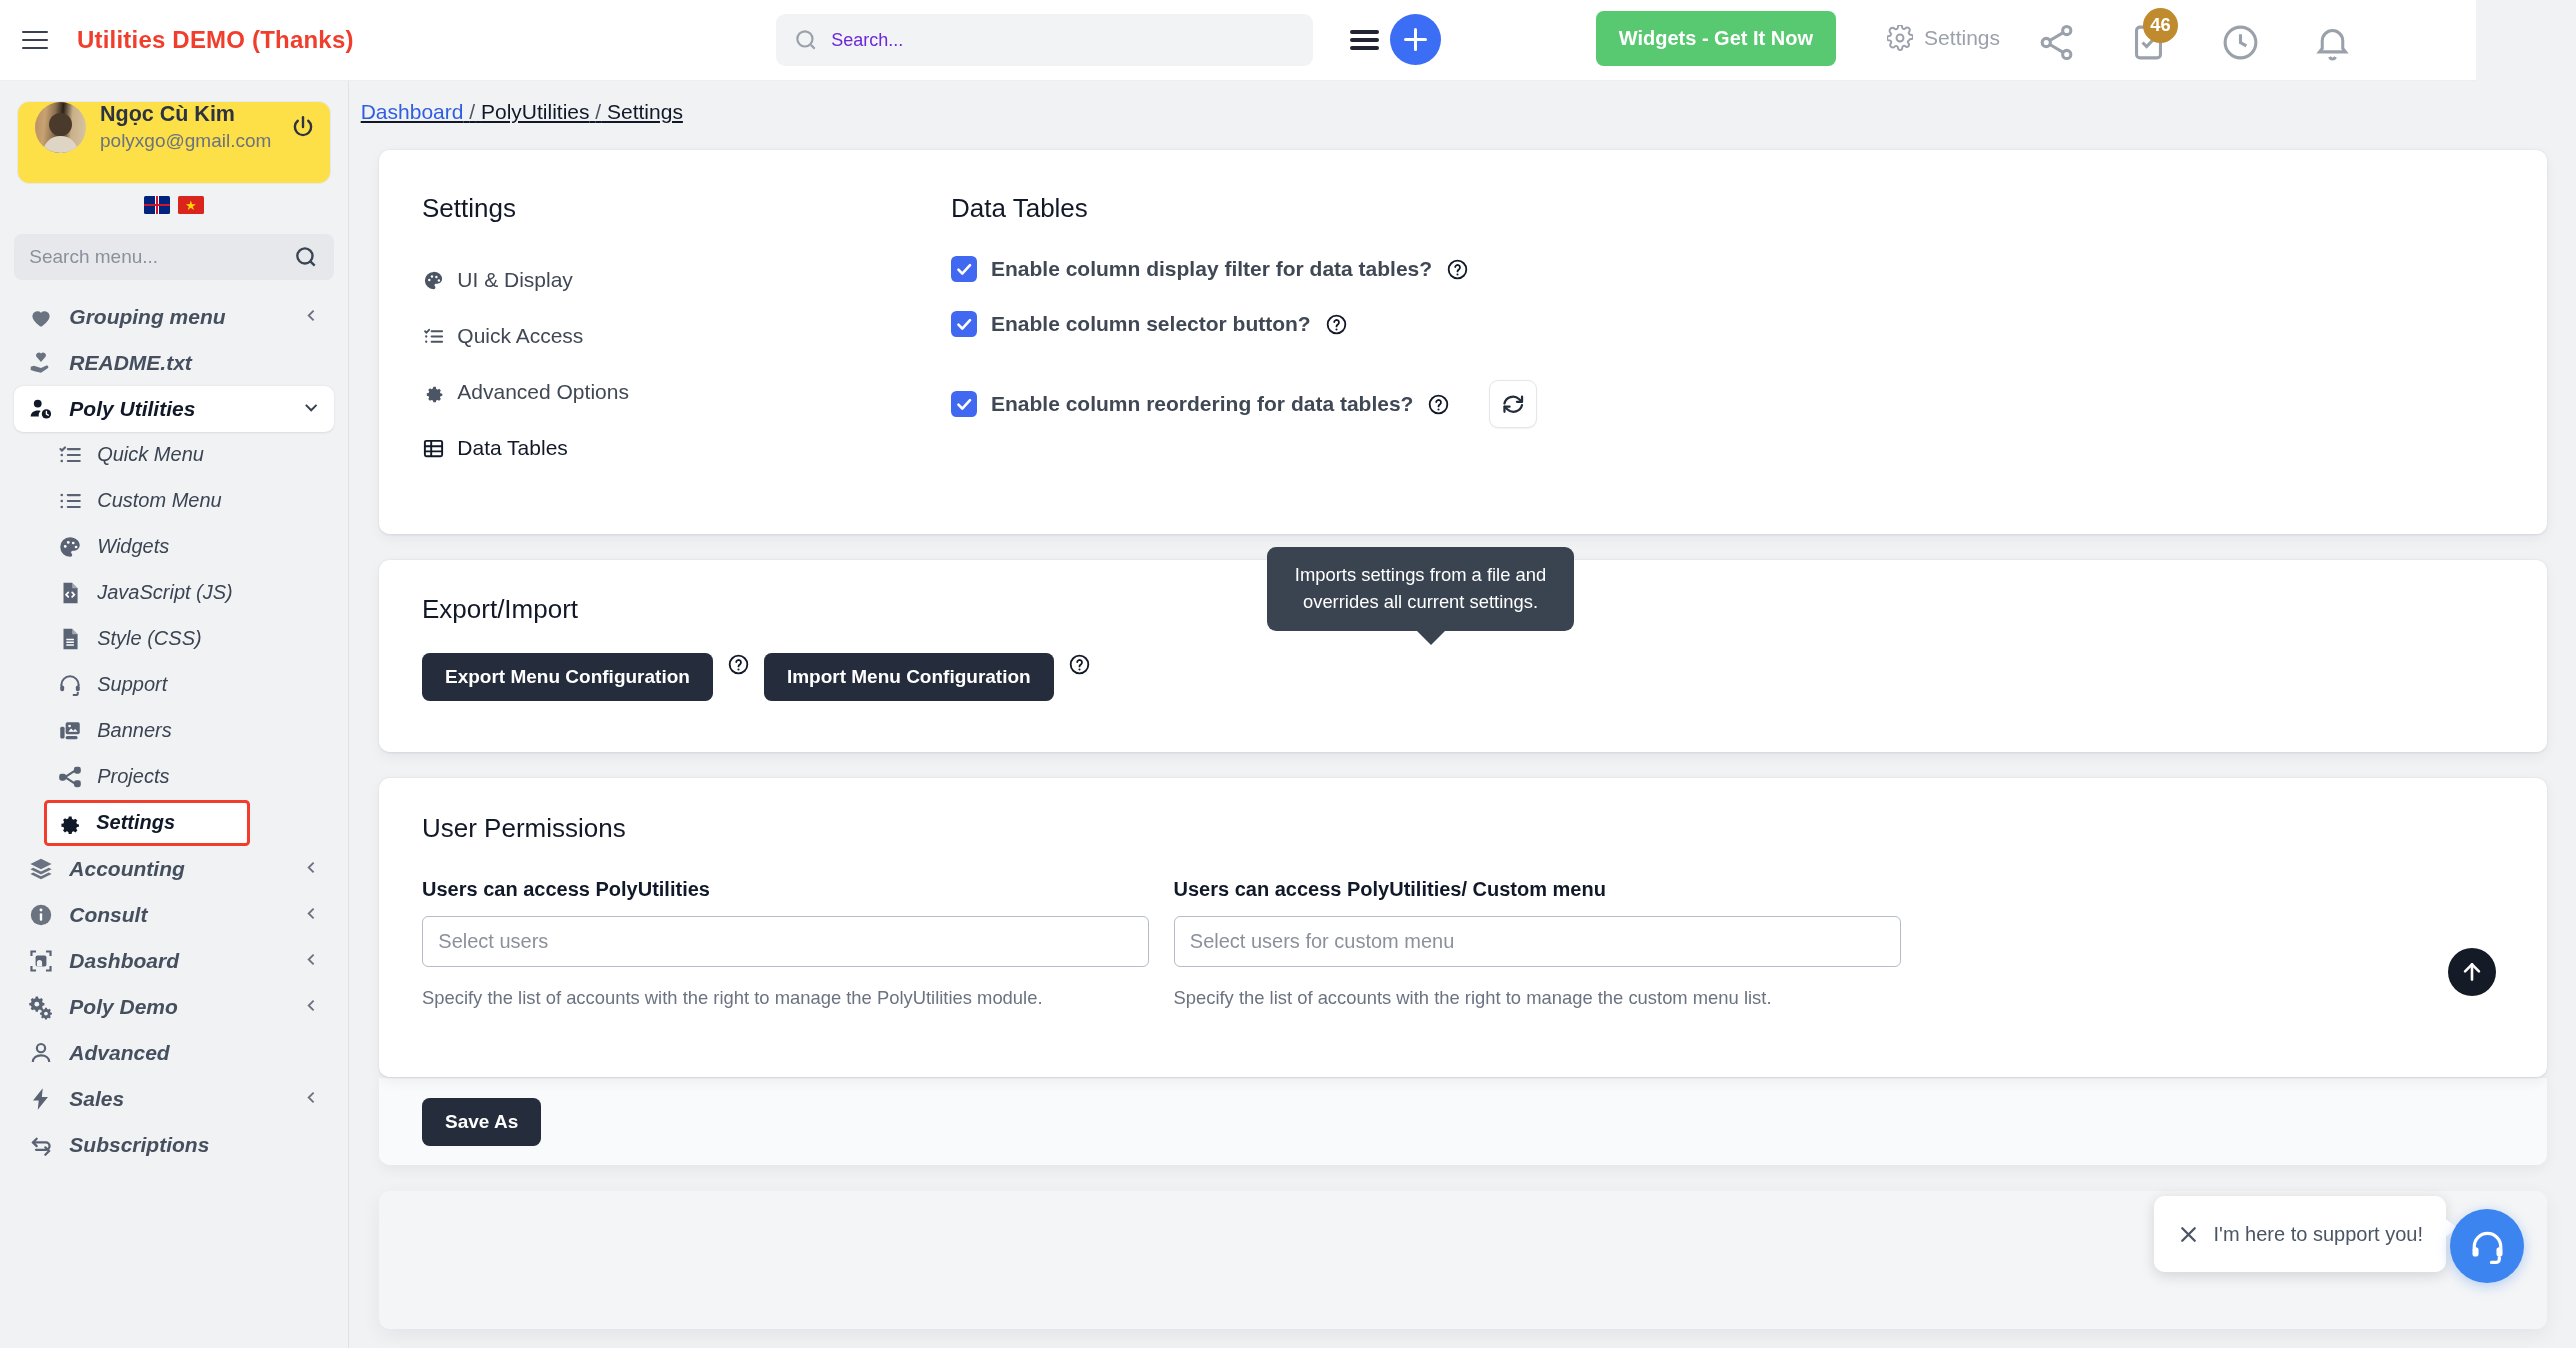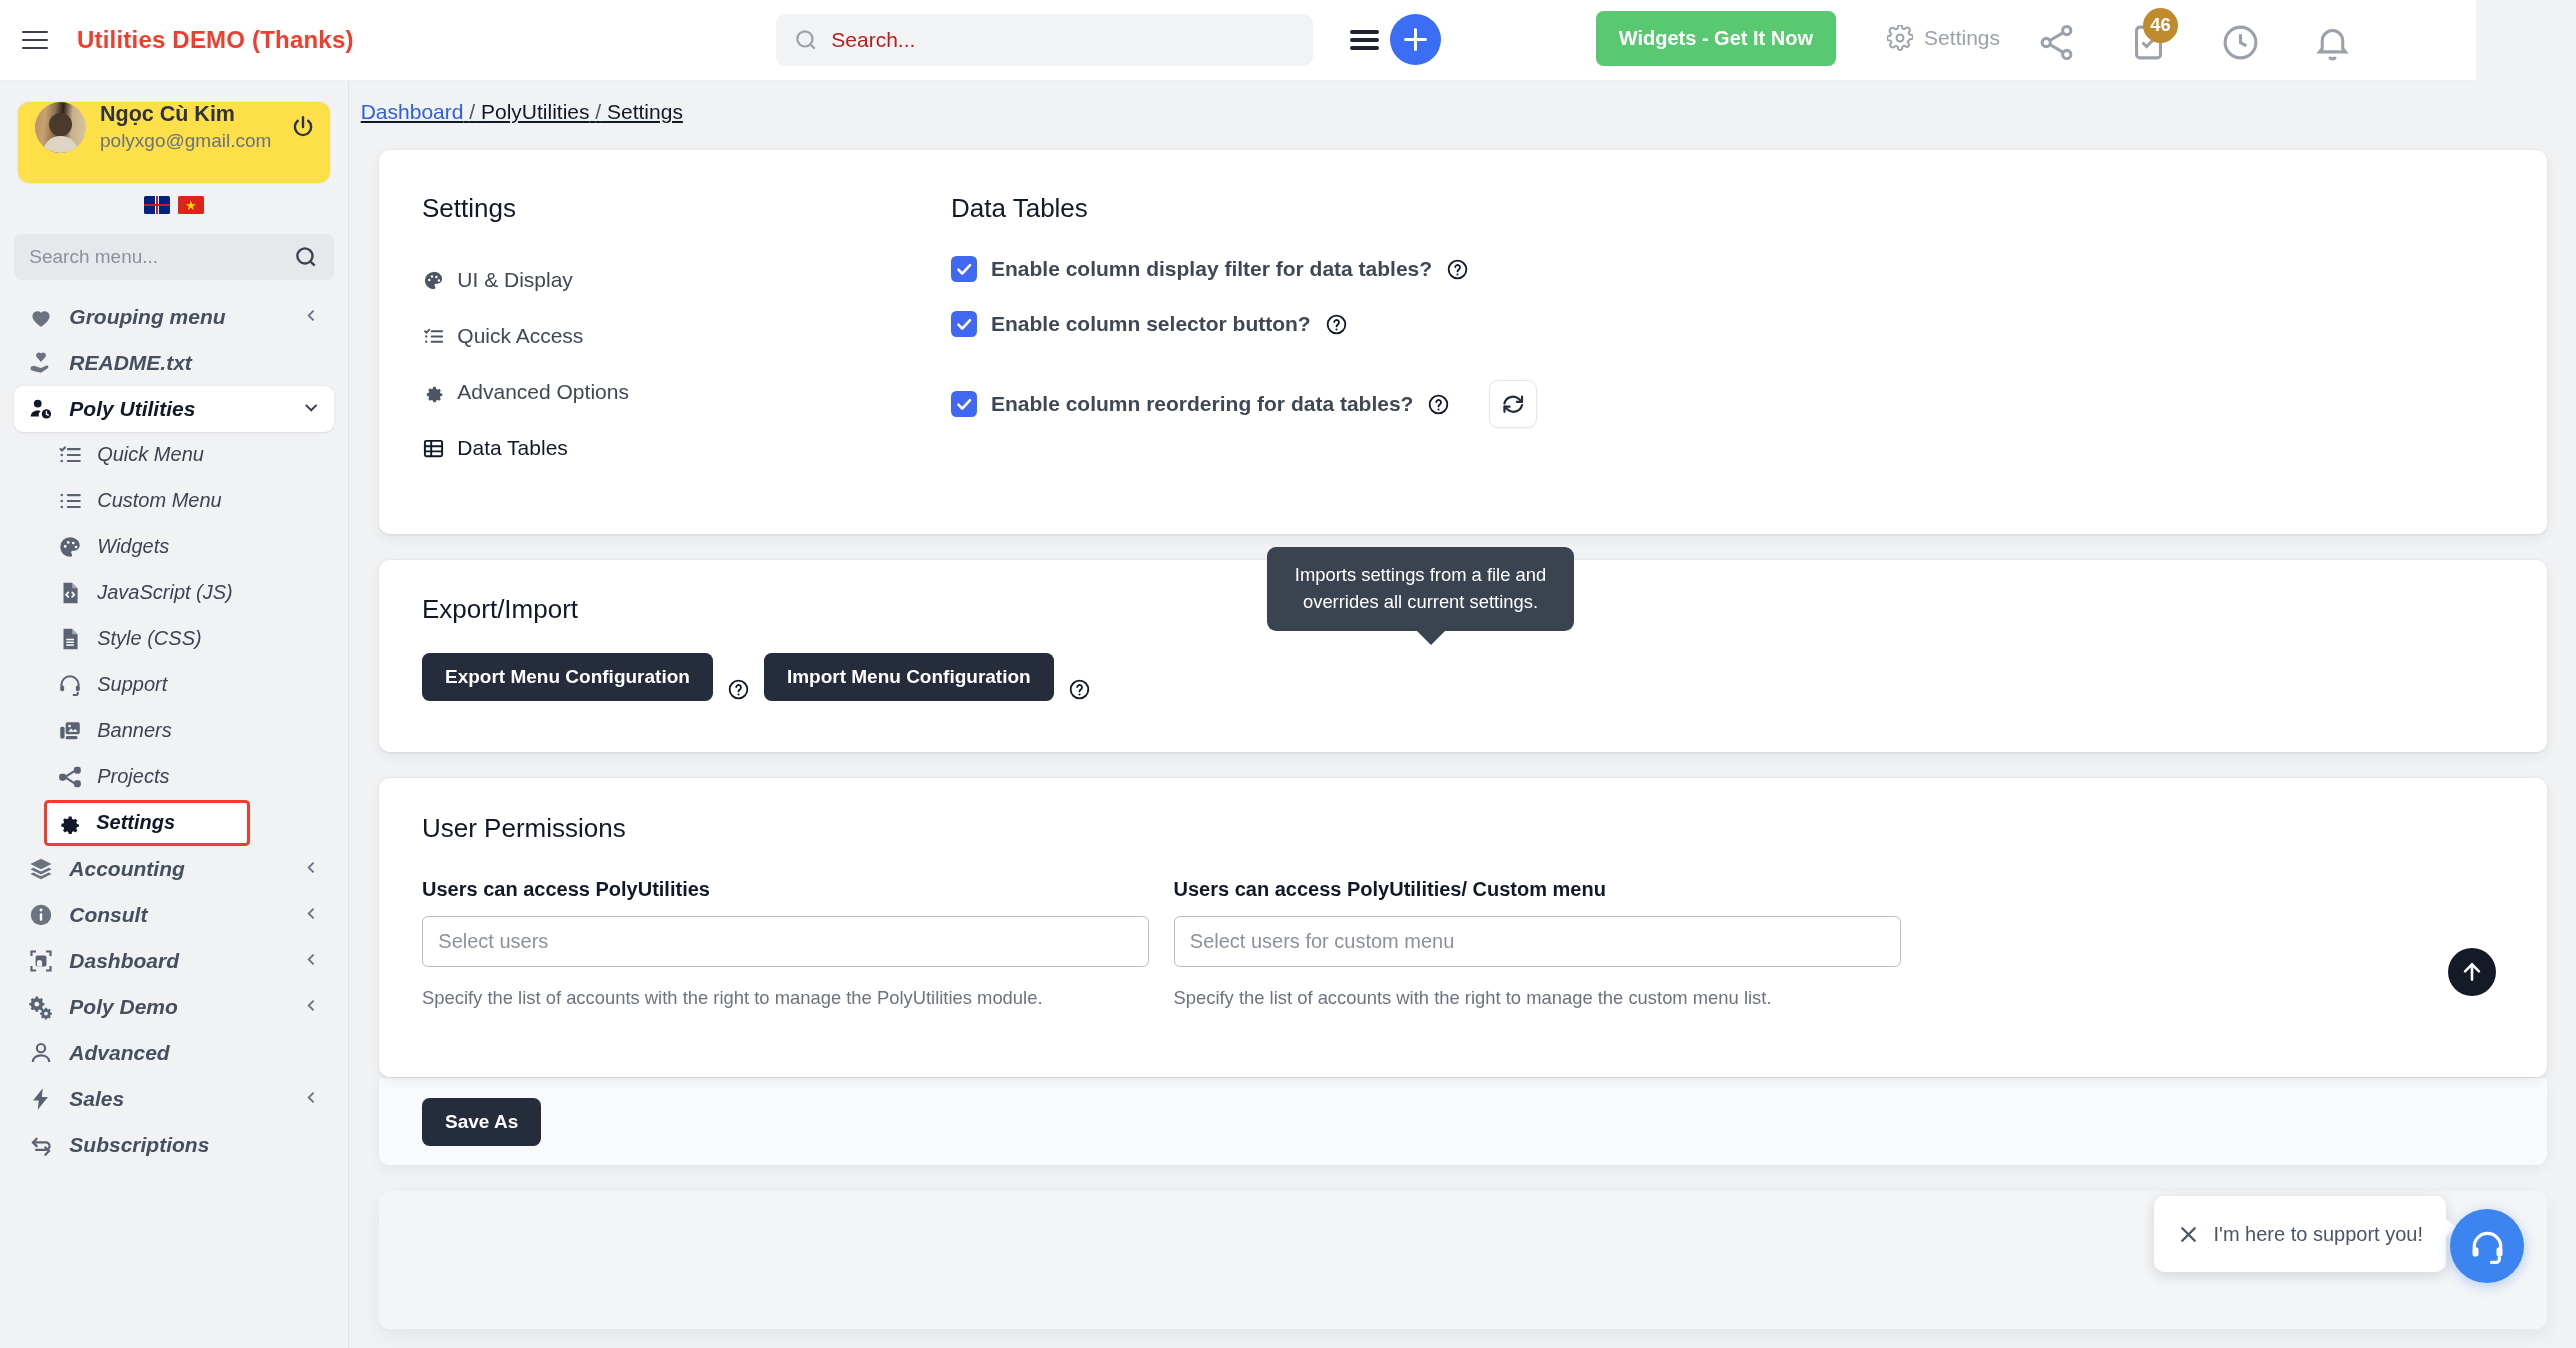--- a/index.html
+++ b/index.html
@@ -26,21 +26,21 @@
   .hamburger span:nth-child(3){ width:26px; }
   .brand {
     margin-left: 21.5px; color: #f03d2c; font-weight: bold; font-size: 24px;
     letter-spacing: 0.2px; cursor:pointer;
   }
   .search-wrap {
     position:absolute; left: 776px; top: 14px; width: 537px; height: 52px;
     background:#f2f3f5; border-radius: 9.2px; display:flex; align-items:center;
     padding: 0 17px; gap: 12.3px; cursor:text;
   }
-  .search-wrap .txt { color:#b91c1c; font-size:21px; }
+  .search-wrap .txt { color:#6d28d9; font-size:18px; }
   .top-hamb { position:absolute; left: 1350px; top:24.5px; width:31px; height:31px;
     display:flex; flex-direction:column; justify-content:center; gap:4.6px; cursor:pointer;}
   .top-hamb span{ display:block; height:3.8px; width:29px; background:#1f2430; border-radius:2.3px; }
   .plus-btn {
     position:absolute; left: 1390px; top: 14px; width: 51px; height: 51px; border-radius: 50%;
     background:#3b6ef5; display:flex; align-items:center; justify-content:center; cursor:pointer;
   }
   .plus-btn::before, .plus-btn::after {
     content:''; position:absolute; background:#fff; border-radius:1.5px;
   }
@@ -191,21 +191,21 @@
     box-shadow: 0 0.8px 1.5px rgba(16,24,40,.05);
   }
   .refresh-btn svg { width:24.5px; height:24.5px; color:#242c3a; }
 
   
   .btn-dark {
     background:#252c3b; color:#fff; border:none; border-radius: 7.7px; height: 48px;
     padding: 0 23px; font-size: 19px; font-weight:bold; cursor:pointer; white-space:nowrap;
     font-family:"Liberation Sans", sans-serif;
   }
-  .ei-row { display:flex; align-items:flex-end; gap: 14px; margin-top: 28px; }
+  .ei-row { display:flex; align-items:flex-start; gap: 14px; margin-top: 28px; }
   .tooltip {
     position:absolute; left: 888px; top: -13px; width: 307px; background:#3a4450; color:#fff;
     border-radius: 9.2px; padding: 15.3px 20px; font-size: 18.4px; line-height: 1.45; text-align:center;
     z-index: 5;
   }
   .tooltip::after {
     content:''; position:absolute; left: 150px; bottom:-14px; border-left: 14px solid transparent;
     border-right: 14px solid transparent; border-top: 14.6px solid #3a4450;
   }
 

